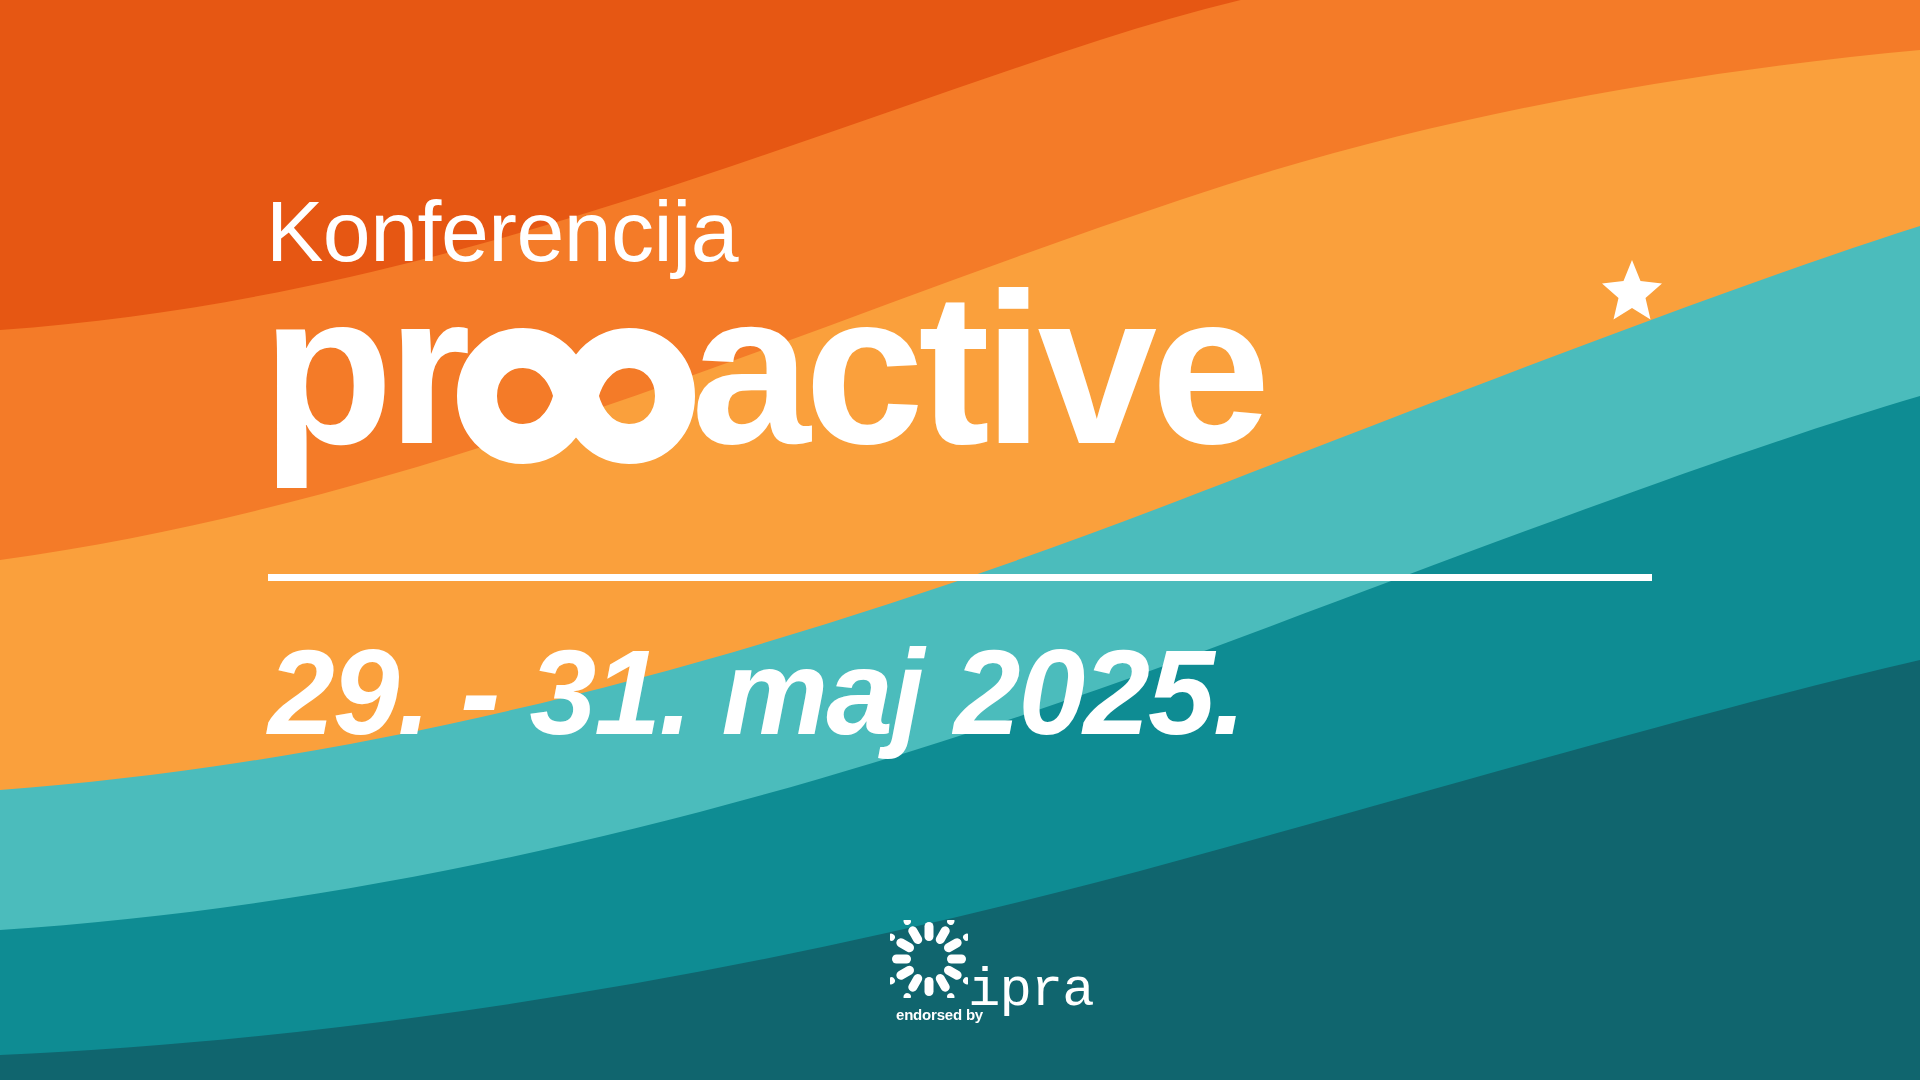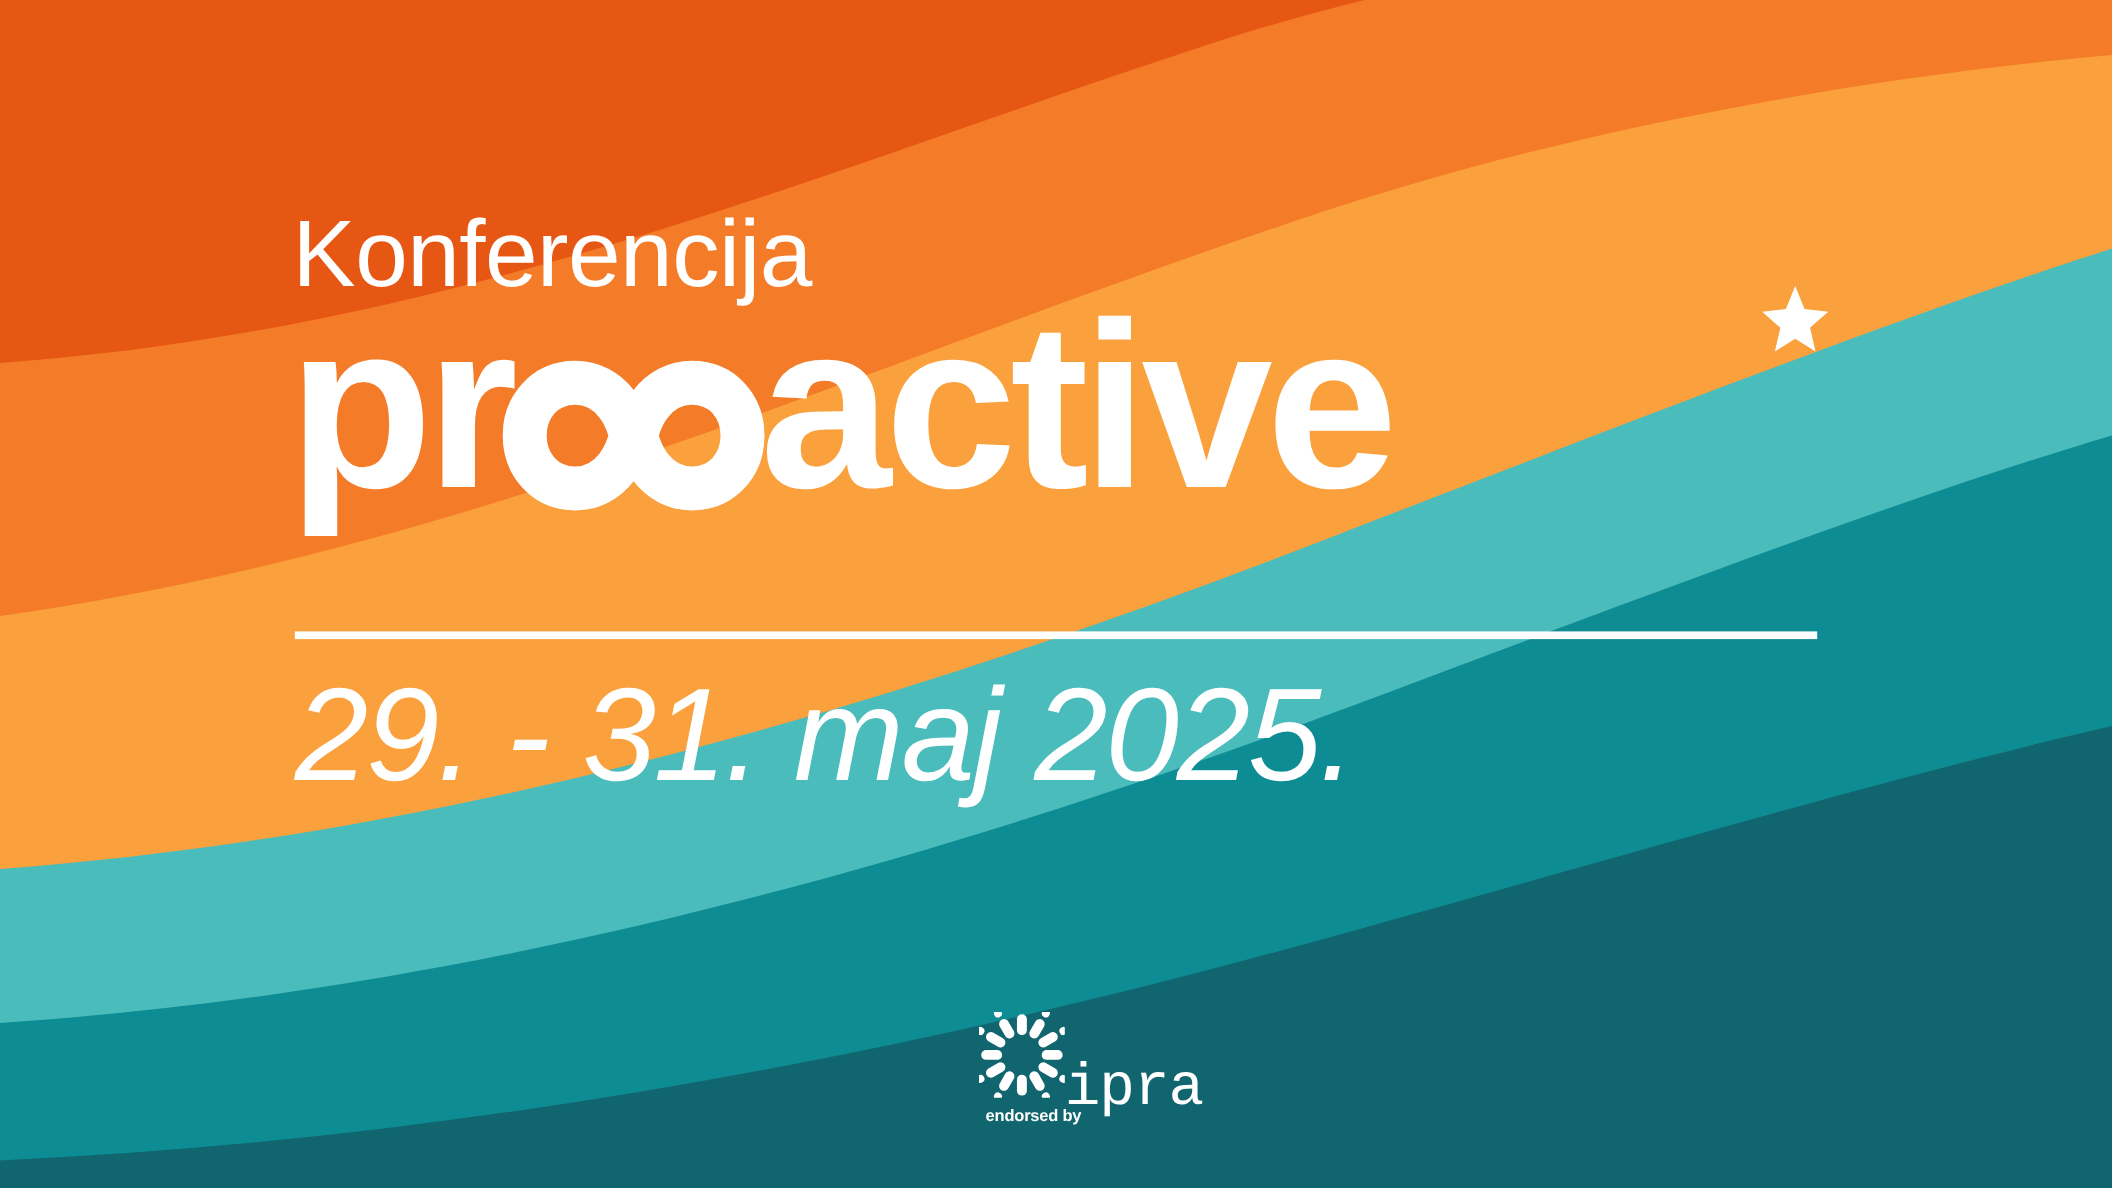--- a/index.html
+++ b/index.html
@@ -84,24 +84,24 @@
     top: 574px;
     width: 1384px;
     height: 7px;
     background: #ffffff;
   }
 
   
   #date-line {
     position: absolute;
     left: 268px;
-    top: 608px;
+    top: 632px;
     font-size: 120px;
     line-height: 1;
-    font-weight: 400;
+    font-weight: 700;
     font-style: italic;
     color: #ffffff;
     letter-spacing: -2px;
     white-space: nowrap;
   }
 
   
   #venue-line {
     position: absolute;
     left: 272px;

